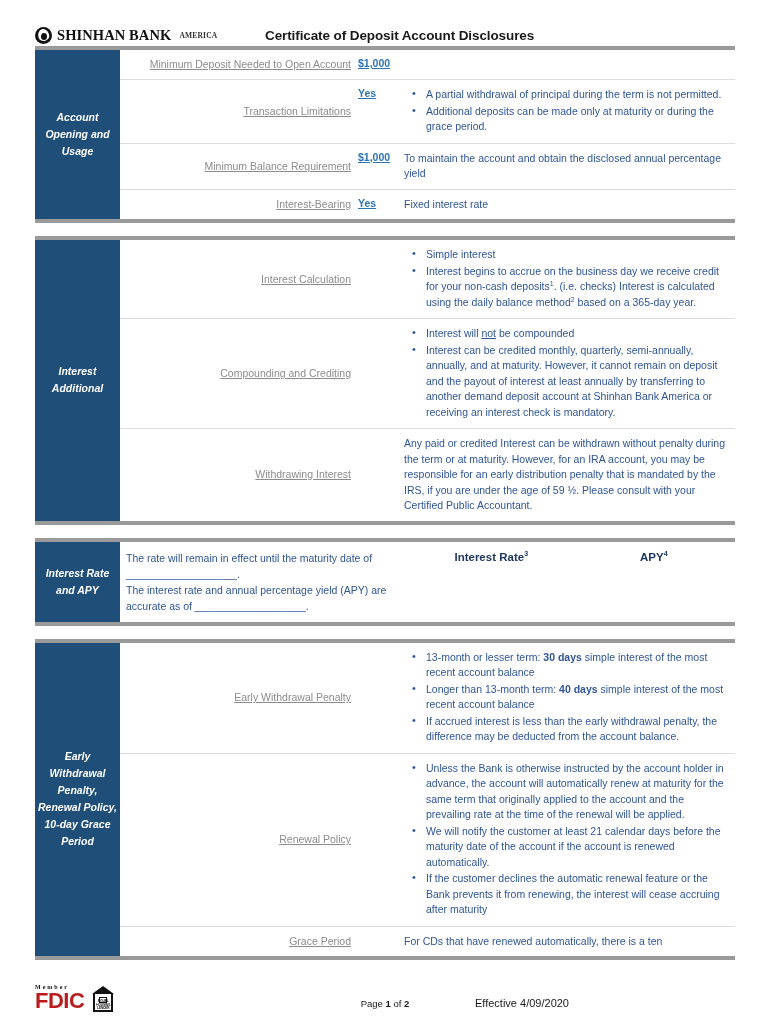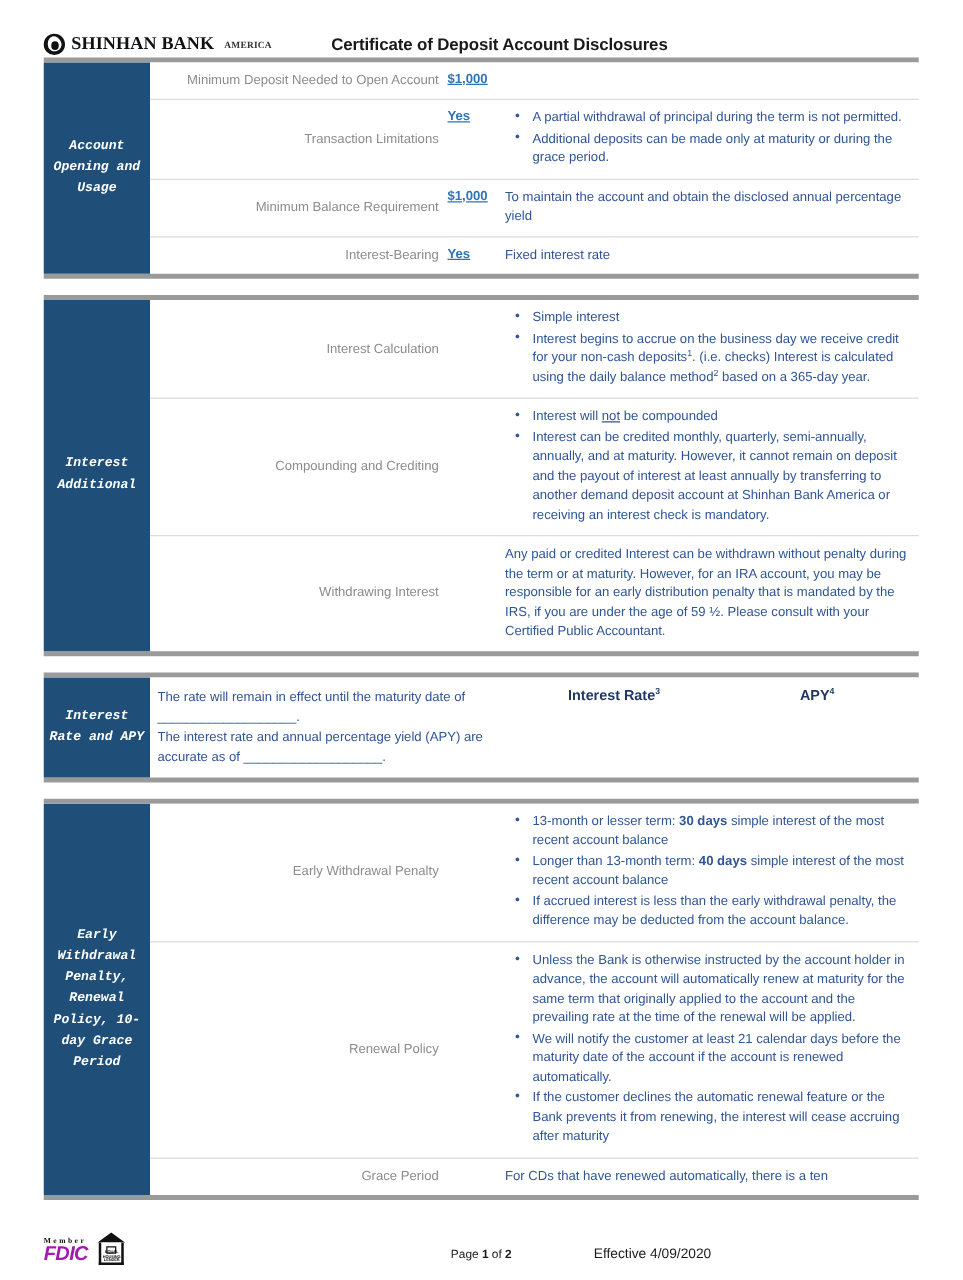--- a/index.html
+++ b/index.html
@@ -63,35 +63,34 @@
 
   .sec-label {
     width: 85px; flex: 0 0 85px;
     background: #1F4E79;
     color: #ffffff;
     font-style: italic; font-weight: 700;
     font-size: 10.5px; line-height: 17px;
     text-align: center;
     display: flex; align-items: center; justify-content: center;
     padding: 4px 2px;
-    font-family: Liberation Mono, monospace;
   }
   .sec-rows { flex: 1 1 auto; min-width: 0; }
 
   .row { display: flex; border-bottom: 1px solid #dcdcdc; }
   .row:last-child { border-bottom: none; }
 
   .row-label {
     width: 238px; flex: 0 0 238px;
     text-align: right;
     color: #8c8c8c;
     font-size: 10.5px;
     line-height: 15px;
     padding: 7px 7px 7px 4px;
-    display: flex; align-items: center; justify-content: flex-end;
+    display: flex; align-items: center; justify-content: flex-end; text-decoration: underline;
   }
 
   .row-value {
     width: 44px; flex: 0 0 44px;
     padding: 7px 0 7px 0;
     font-size: 10.5px;
   }
   .row-value a {
     color: #2E74B5; text-decoration: underline; font-weight: 700;
     font-size: 10.5px;
@@ -137,22 +136,22 @@
     position: absolute; left: 35px; right: 35px; bottom: 12px;
     display: flex; align-items: flex-end; height: 40px;
   }
   .fdic-wrap { display: flex; align-items: flex-end; gap: 7px; width: 260px; }
   .fdic { line-height: 1; }
   .fdic-member {
     font-size: 6px; font-weight: 700; color: #111; letter-spacing: 2px;
     font-family: "Liberation Serif", serif;
   }
   .fdic-main {
-    font-size: 16px; font-weight: 700; color: #a21caf;
-    font-family: "Liberation Sans", sans-serif; letter-spacing: -0.5px; font-style: italic;
+    font-size: 22px; font-weight: 700; color: #b91c1c;
+    font-family: "Liberation Sans", sans-serif; letter-spacing: -0.5px;
   }
   .ehl {
     width: 24px; height: 26px; position: relative;
   }
   .ehl-roof {
     position: absolute; top: 0; left: 1px;
     width: 0; height: 0;
     border-left: 11px solid transparent;
     border-right: 11px solid transparent;
     border-bottom: 8px solid #111;

